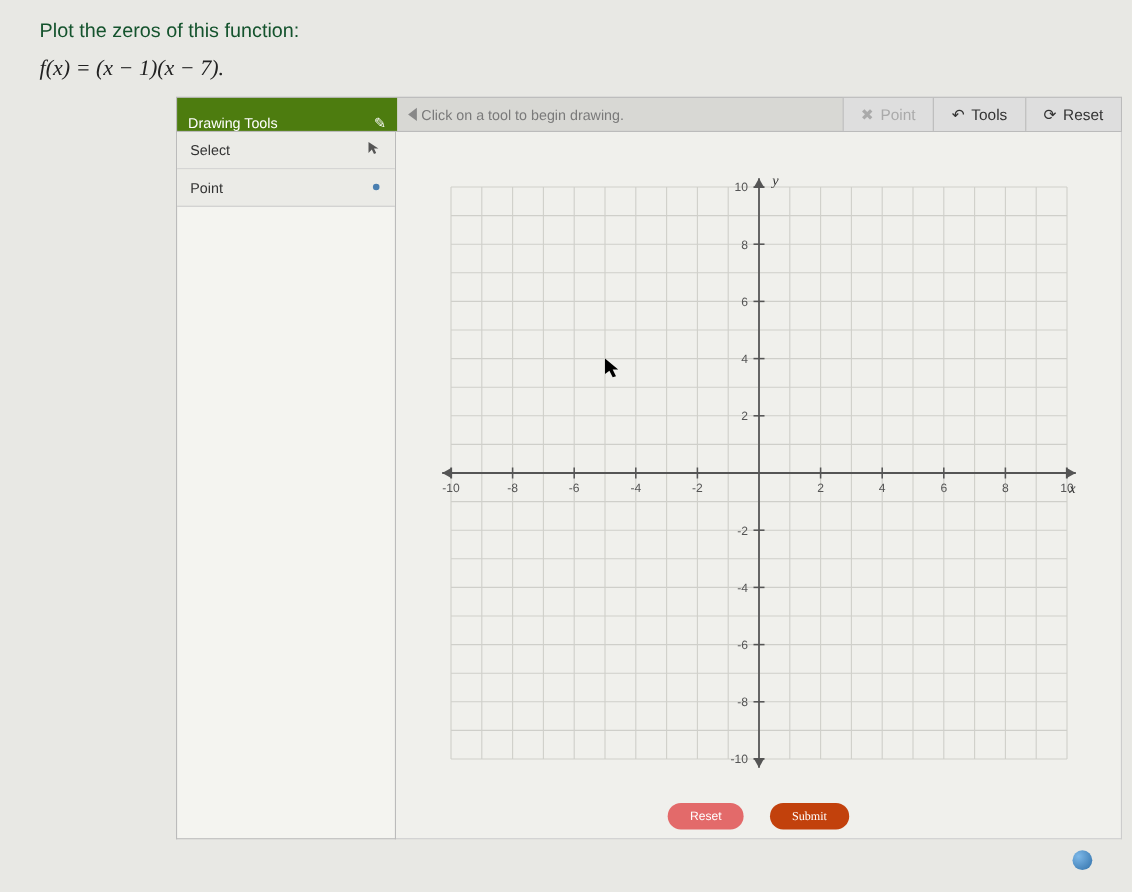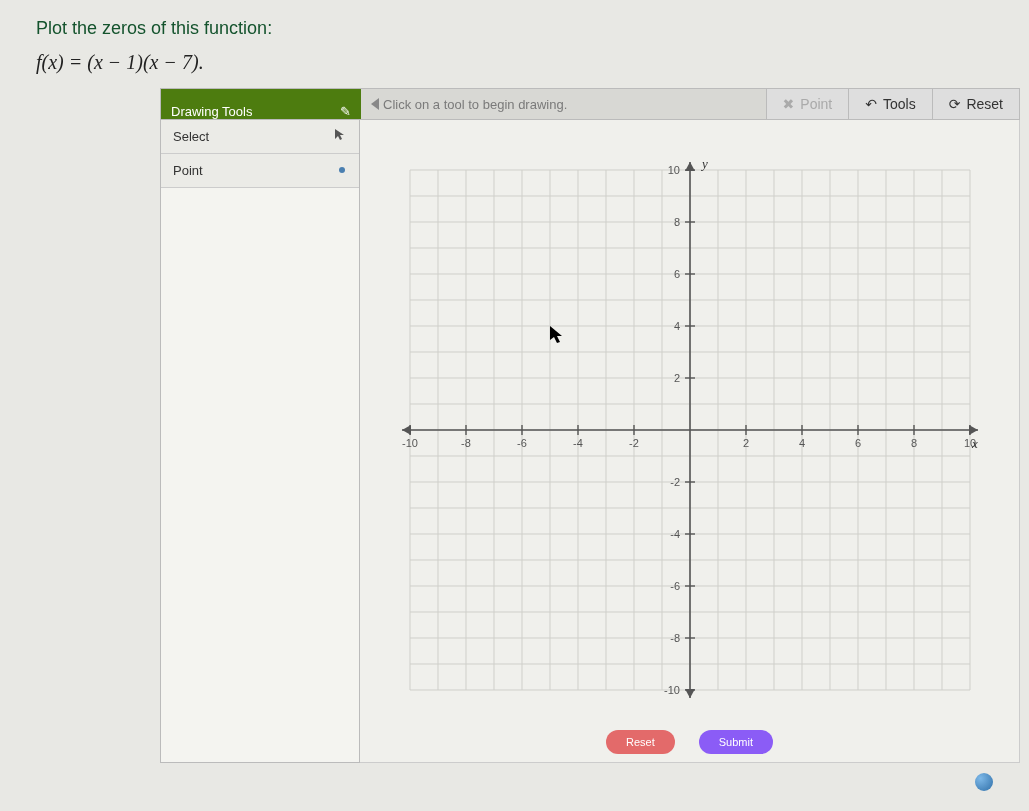--- a/index.html
+++ b/index.html
@@ -120,21 +120,21 @@
   }
   .pill {
     border-radius: 16px;
     padding: 6px 20px;
     font-size: 11px;
     color: #fff;
     border: none;
     cursor: pointer;
   }
   .pill.reset { background: #e36a6a; }
-  .pill.submit { background: #8b5cf6; }
+  .pill.submit { background: #c2410c; font-family: Liberation Serif, serif; }
   .help-dot {
     position: absolute;
     right: 36px;
     bottom: 20px;
     width: 18px; height: 18px;
     border-radius: 50%;
     background: radial-gradient(circle at 30% 30%, #7db8e8, #2f6fa8);
   }
 </style>
 </head>

